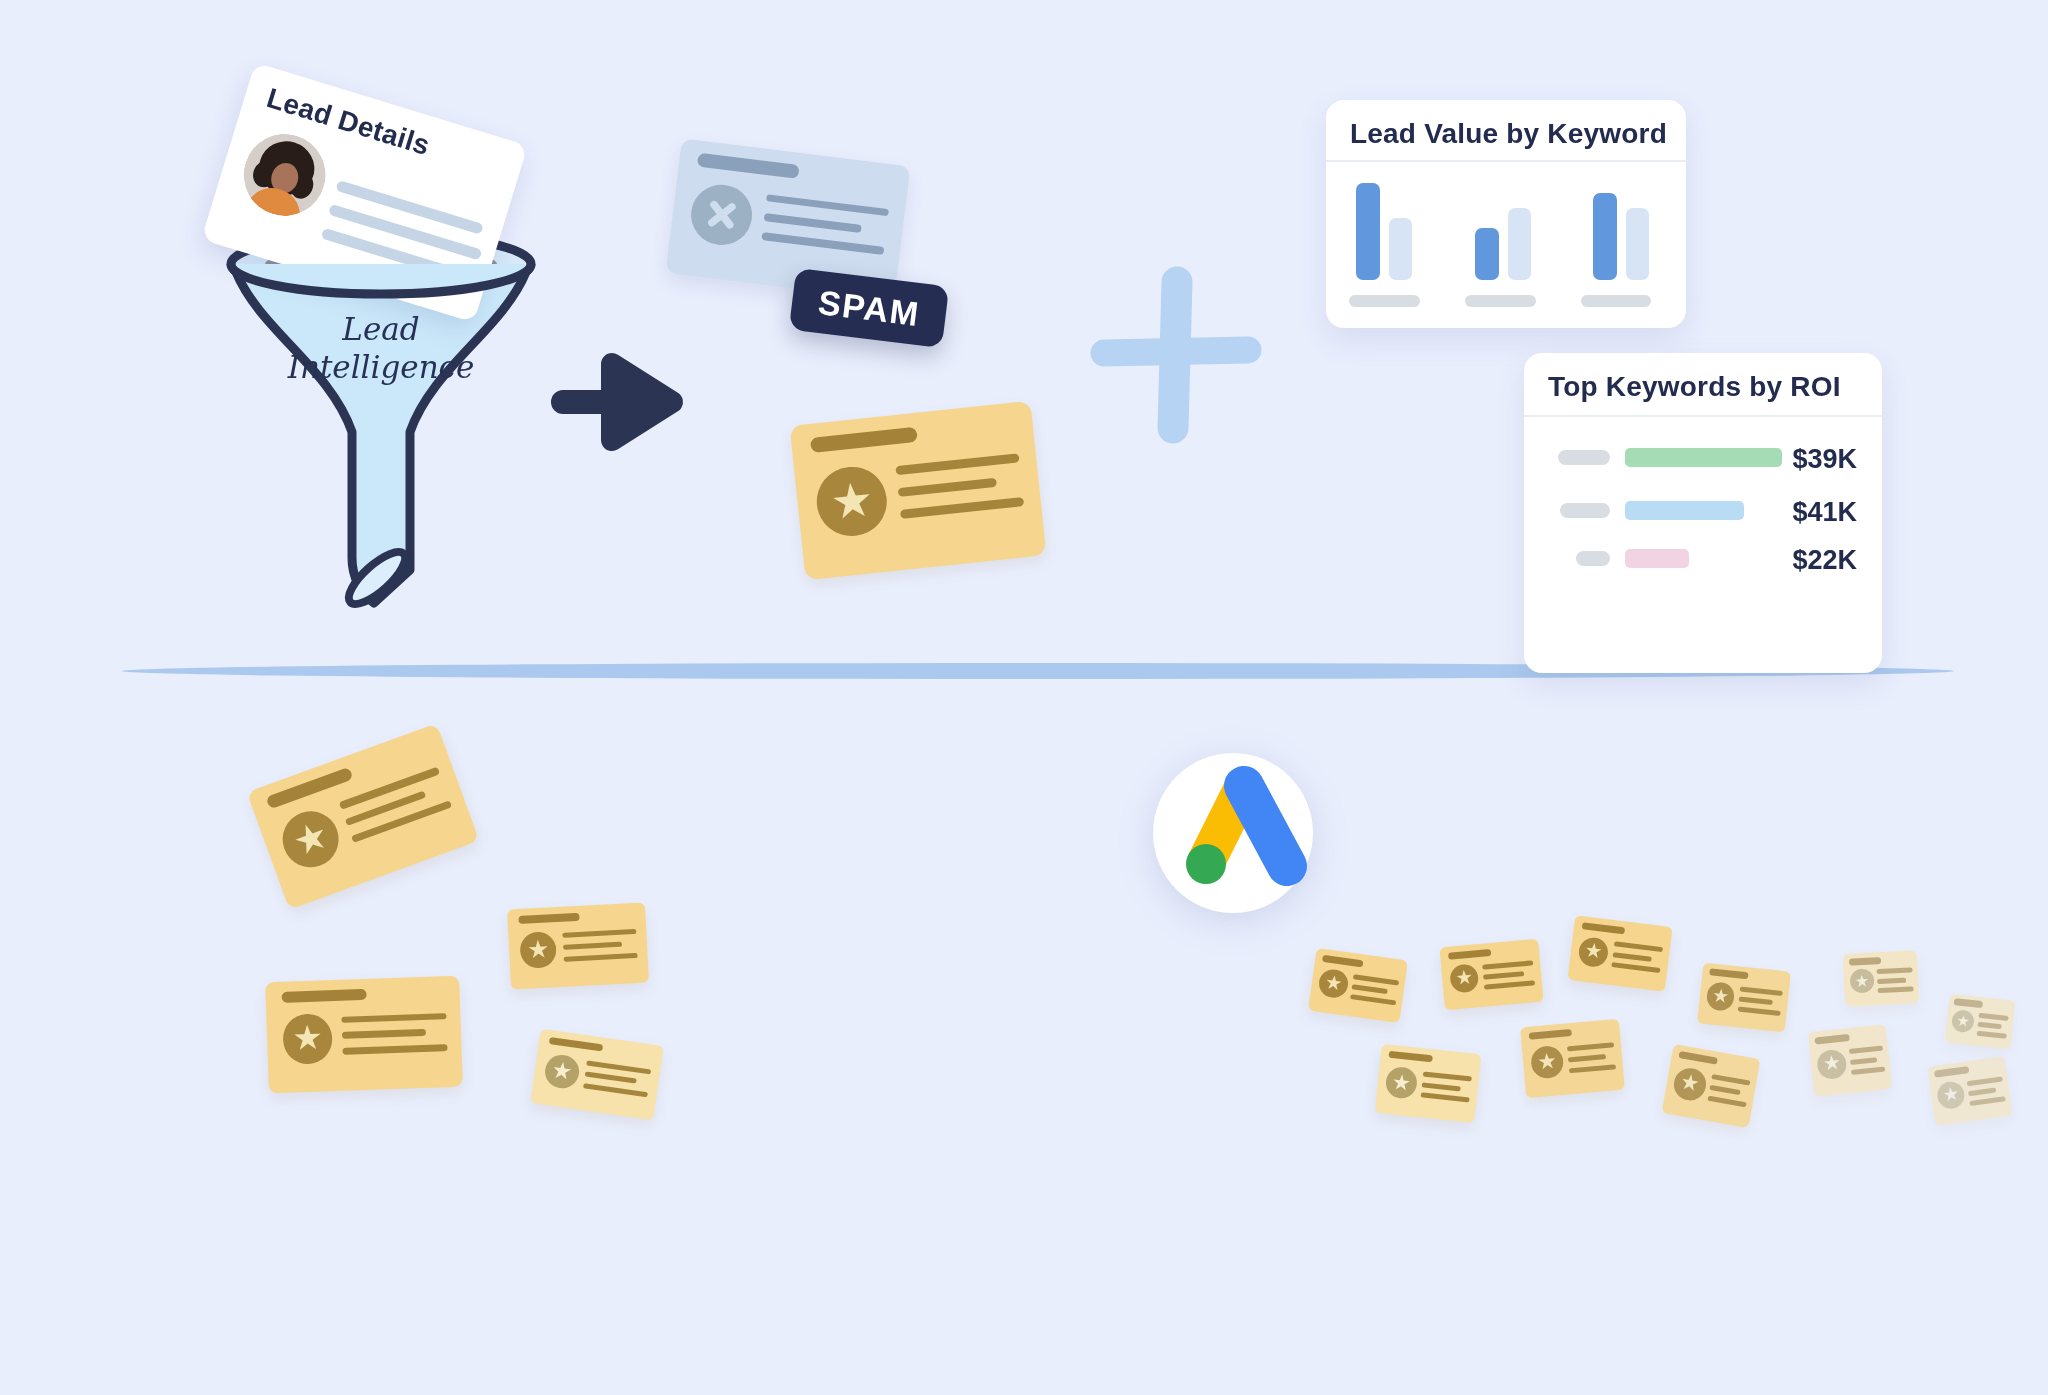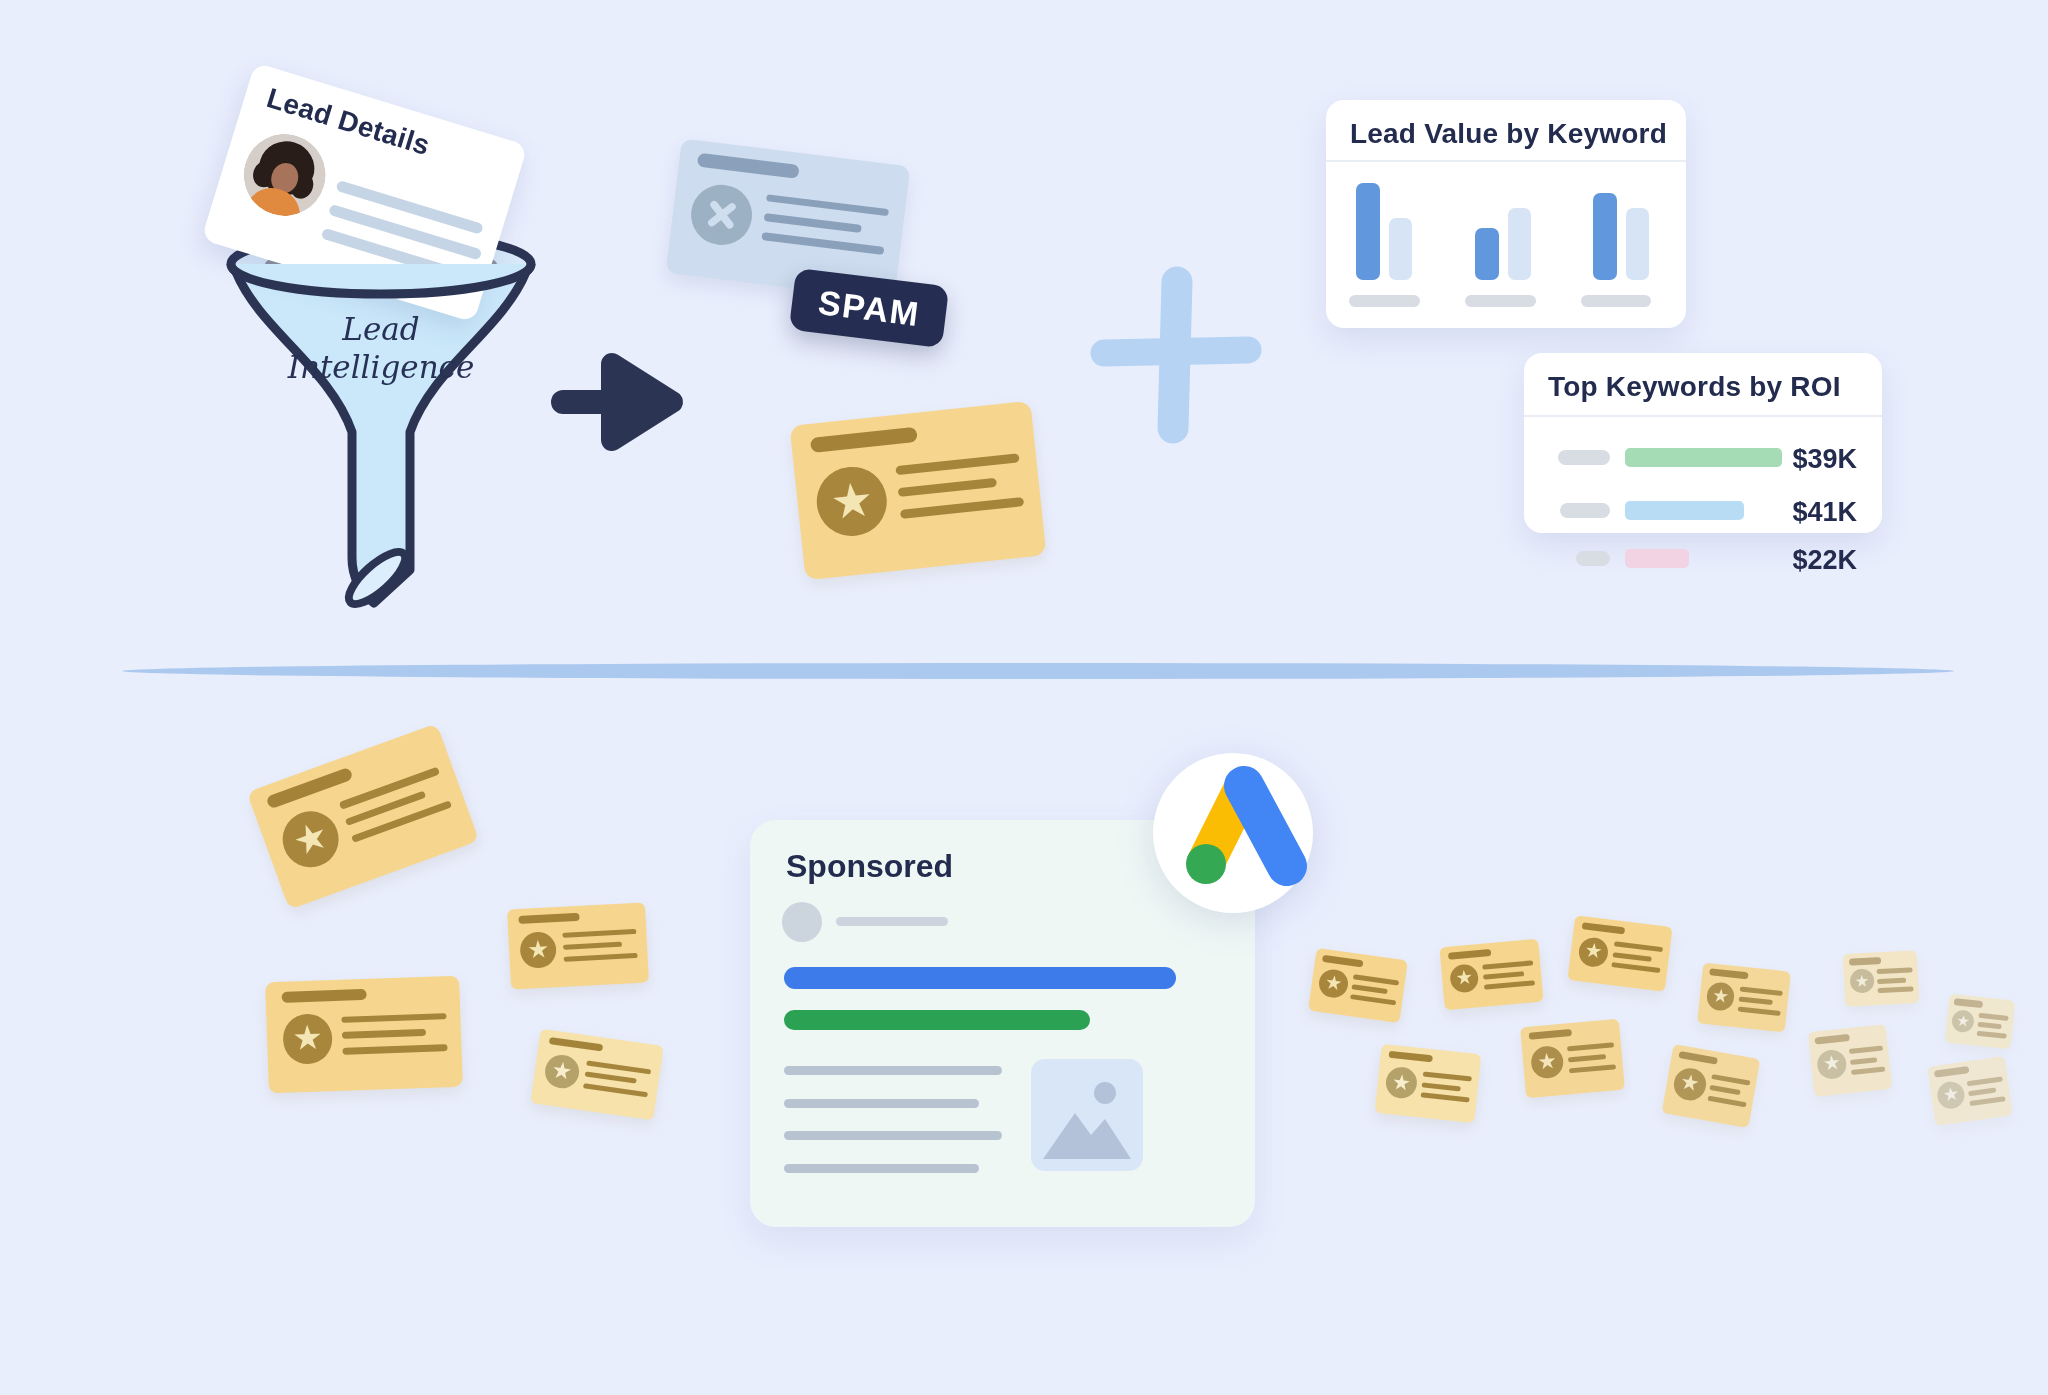--- a/index.html
+++ b/index.html
@@ -152,53 +152,36 @@
         <div class="lv-label" style="left: 23px; top: 195px; width: 71px;"></div>
         <div class="lv-bar" style="left: 149px; top: 127.62px; width: 24px; height: 52.38px; background: rgb(97, 151, 220);"></div>
         <div class="lv-bar" style="left: 182px; top: 108.22px; width: 23px; height: 71.78px; background: rgb(214, 228, 246);"></div>
         <div class="lv-label" style="left: 139px; top: 195px; width: 71px;"></div>
         <div class="lv-bar" style="left: 267px; top: 92.7px; width: 24px; height: 87.3px; background: rgb(97, 151, 220);"></div>
         <div class="lv-bar" style="left: 300px; top: 108.22px; width: 23px; height: 71.78px; background: rgb(214, 228, 246);"></div>
         <div class="lv-label" style="left: 255px; top: 195px; width: 70px;"></div>
       </div>
   </div>
 
-  <div class="chart-card" style="left:1524px;top:353px;width:358px;height:180px;">
+  <div class="chart-card" style="left:1524px;top:353px;width:358px;height:320px;">
     <div class="chart-title">Top Keywords by ROI</div>
     <div class="chart-sep" style="top:62px;"></div>
     <div id="roi-rows">
         <div class="roi-pill" style="left: 34px; top: 97px; width: 52px;"></div>
         <div class="roi-bar" style="left: 101px; top: 95px; width: 156.6px; background: rgb(165, 220, 181);"></div>
         <div class="roi-val" style="left: 253px; top: 91px;">$39K</div>
         <div class="roi-pill" style="left: 36px; top: 150px; width: 50px;"></div>
         <div class="roi-bar" style="left: 101px; top: 148px; width: 118.9px; background: rgb(184, 220, 244);"></div>
         <div class="roi-val" style="left: 253px; top: 144px;">$41K</div>
         <div class="roi-pill" style="left: 52px; top: 198px; width: 34px;"></div>
         <div class="roi-bar" style="left: 101px; top: 196px; width: 63.8px; background: rgb(242, 211, 227);"></div>
         <div class="roi-val" style="left: 253px; top: 192px;">$22K</div>
       </div>
   </div>
 
-  <div class="sp-card">
-    <div class="sp-title">Sponsored</div>
-    <div class="sp-avatar"></div>
-    <div class="sp-avatar-line"></div>
-    <div class="sp-blue"></div>
-    <div class="sp-green"></div>
-    <div class="sp-line" style="top:246px;width:218px;"></div>
-    <div class="sp-line" style="top:279px;width:195px;"></div>
-    <div class="sp-line" style="top:311px;width:218px;"></div>
-    <div class="sp-line" style="top:344px;width:195px;"></div>
-    <div class="sp-img">
-      <svg width="112" height="112" viewBox="0 0 112 112">
-        <circle cx="74" cy="34" r="11" fill="#b3c2d9"></circle>
-        <path d="M12,100 L44,54 L60,76 L74,60 L100,100 Z" fill="#b3c2d9"></path>
-      </svg>
-    </div>
-  </div>
 
   <svg class="gads" width="166" height="166" viewBox="0 0 166 166">
     <circle cx="83" cy="83" r="80" fill="#ffffff"></circle>
     <line x1="56" y1="112" x2="94" y2="36" stroke="#fbbc04" stroke-width="38" stroke-linecap="round"></line>
     <line x1="94" y1="36" x2="137" y2="116" stroke="#4285f4" stroke-width="40" stroke-linecap="round"></line>
     <circle cx="56" cy="114" r="20" fill="#34a853"></circle>
   </svg>
 
 <div class="lead-card blue" style="left: 673px; top: 151.5px; width: 230px; height: 135px; transform: rotate(7deg); opacity: 1; border-radius: 10.8px;">
       <div class="lc-bar" style="height: 13.5px;"></div>

